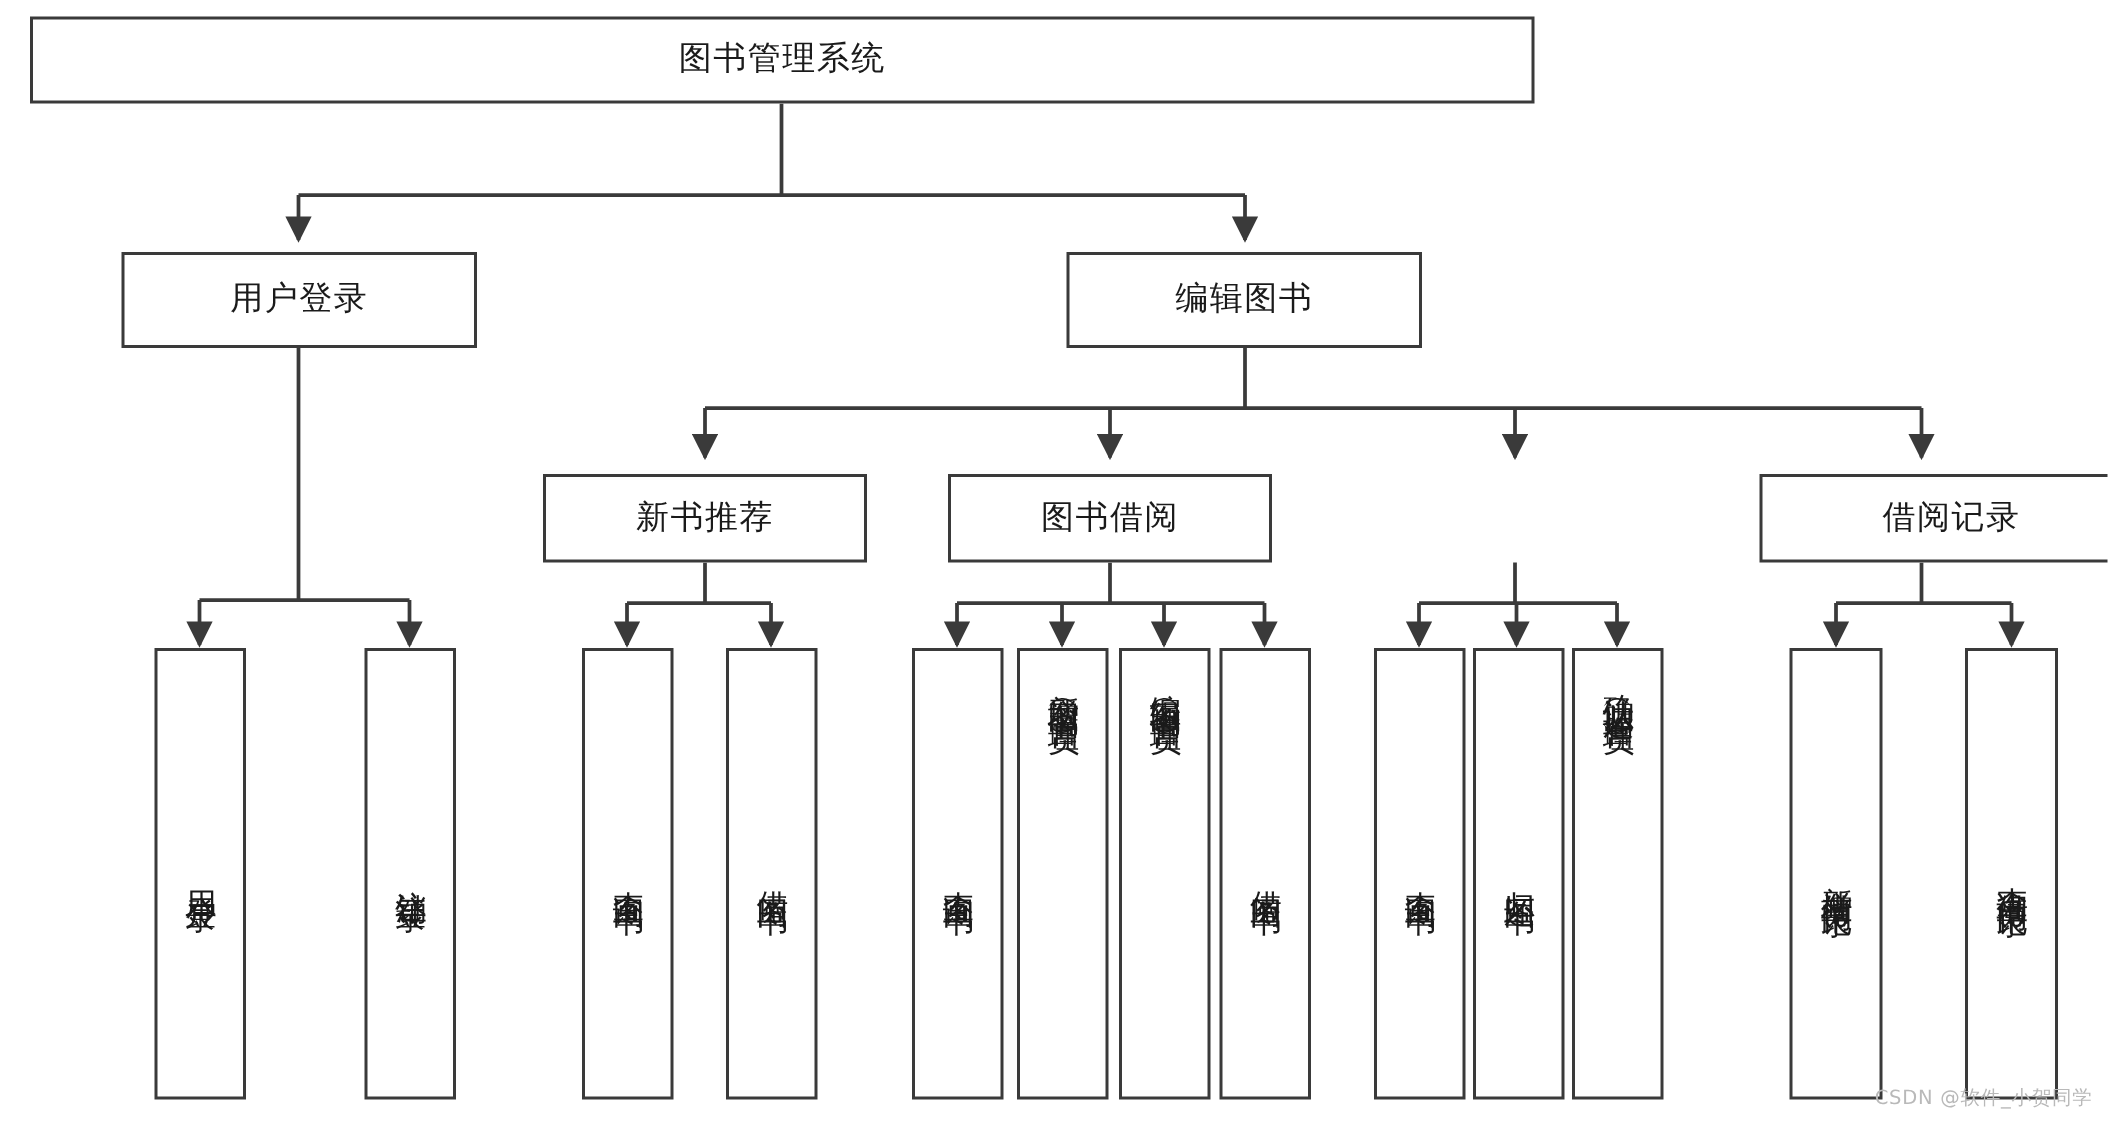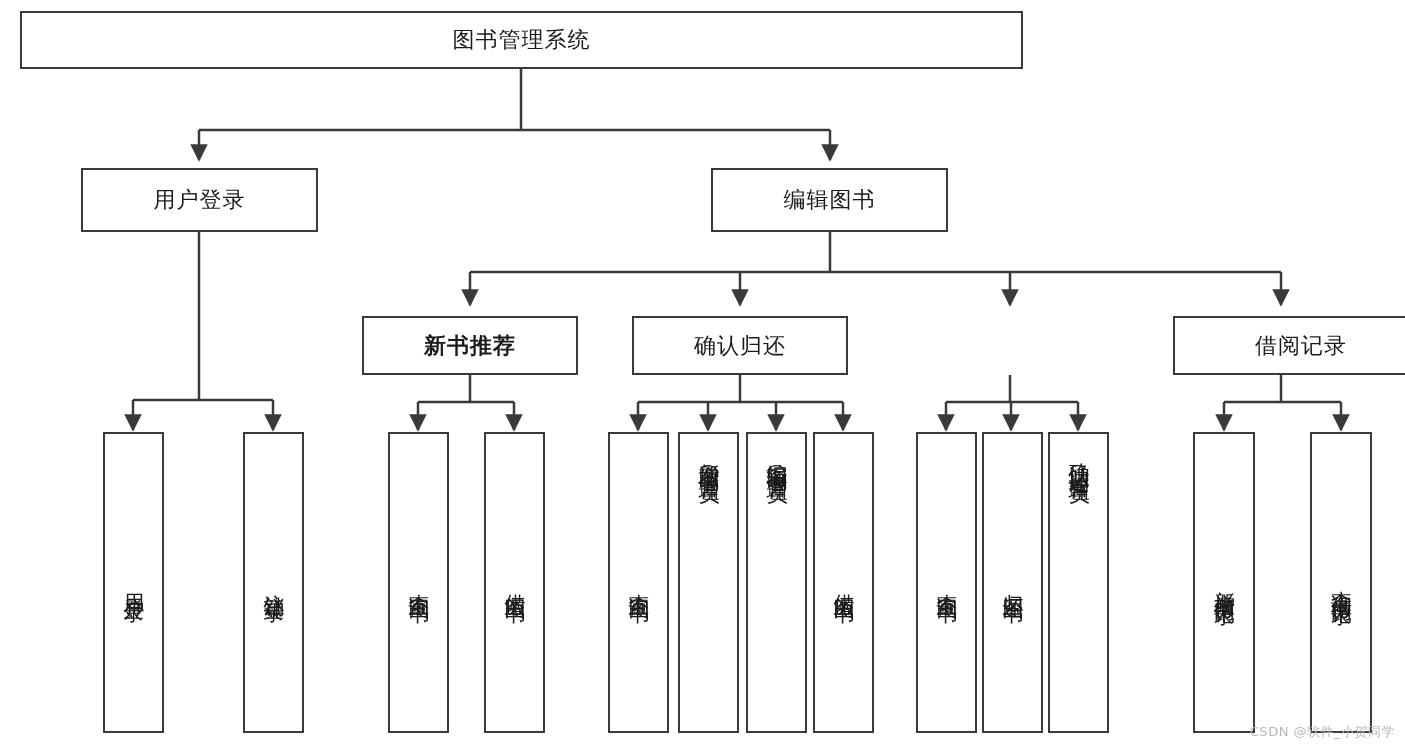--- a/index.html
+++ b/index.html
@@ -133,26 +133,26 @@
   </div>
 
   <div class="node-box" style="left:81px; top:168px; width:237px; height:64px;">
     <span class="node-label-h">用户登录</span>
   </div>
 
   <div class="node-box" style="left:711px; top:168px; width:237px; height:64px;">
     <span class="node-label-h">编辑图书</span>
   </div>
 
-  <div class="node-box" style="left:362px; top:316px; width:216px; height:59px;font-weight:bold;">
+  <div class="node-box" style="left:362px; top:316px; width:216px; height:59px;">
     <span class="node-label-h">新书推荐</span>
   </div>
 
   <div class="node-box" style="left:632px; top:316px; width:216px; height:59px;">
-    <span class="node-label-h">确认归还</span>
+    <span class="node-label-h">图书借阅</span>
   </div>
 
 
   <div class="node-box" style="left:1173px; top:316px; width:256px; height:59px;">
     <span class="node-label-h">借阅记录</span>
   </div>
 
   <div class="node-box leaf-box centered" style="left:103px; top:432px; width:61px; height:301px;">
     <span class="node-label-v">用户登录</span>
   </div>

